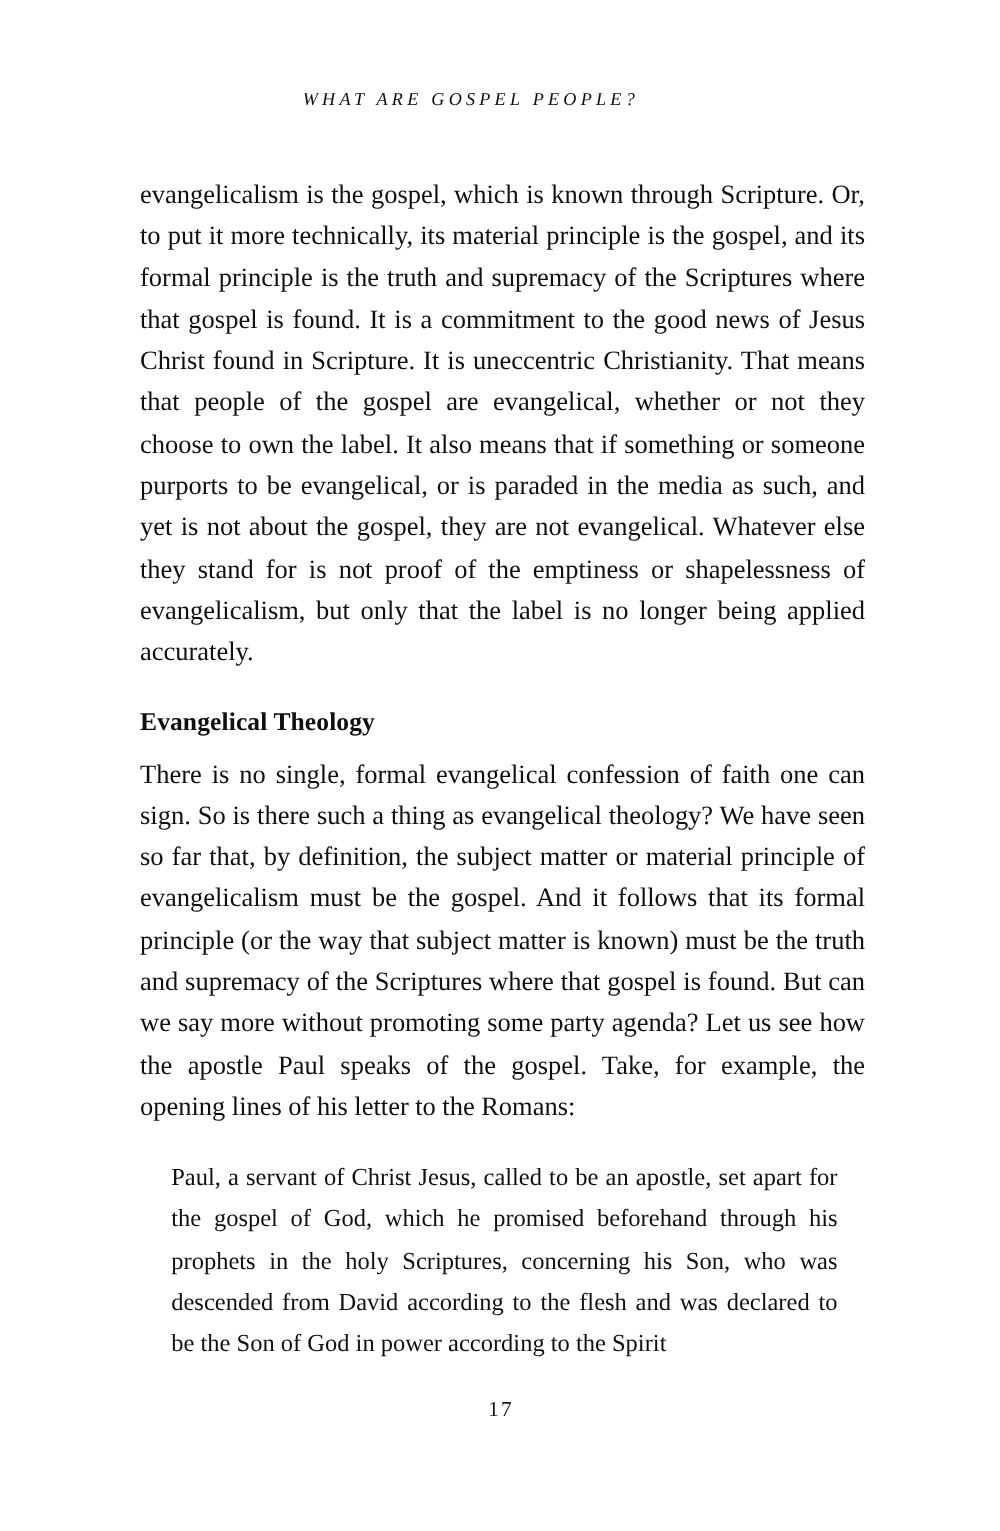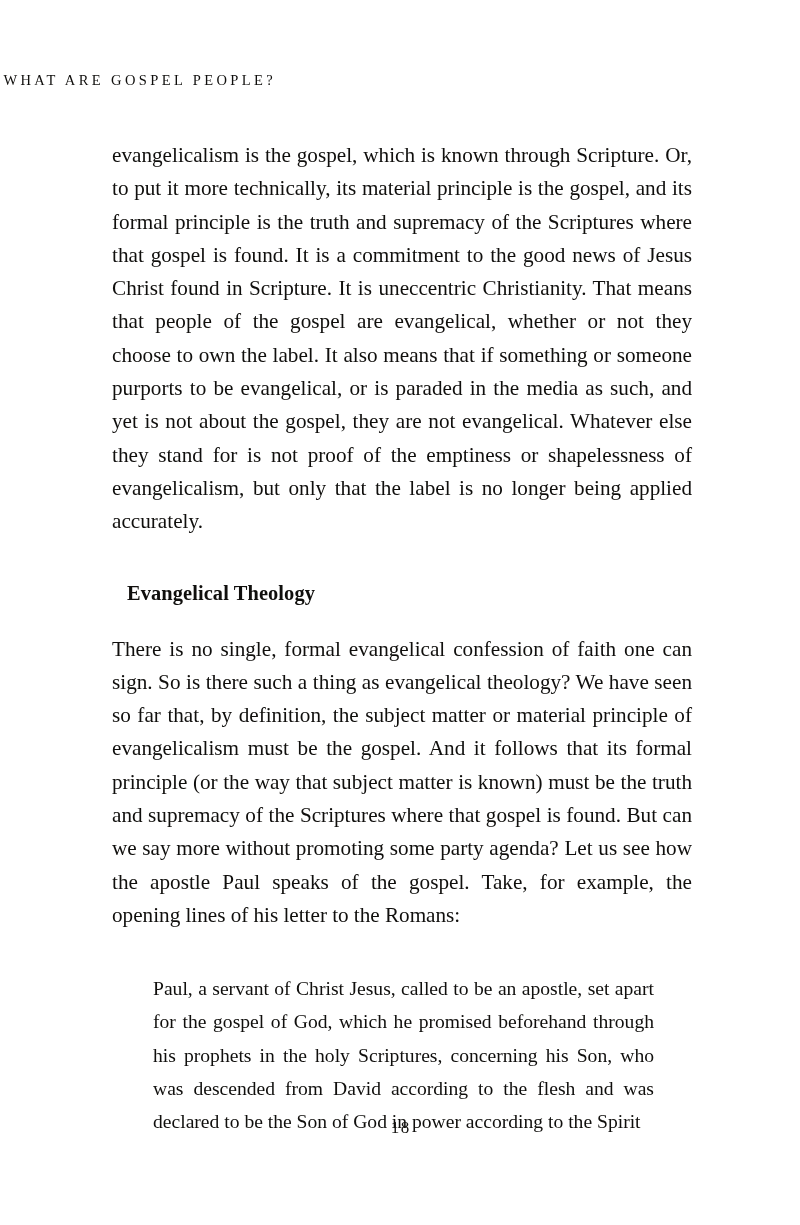--- a/index.html
+++ b/index.html
@@ -20,26 +20,28 @@
     color: #100f0d;
     -webkit-font-smoothing: antialiased;
   }
 
   
   .running-head {
     position: absolute;
     top: 72px;
     left: 0;
     width: 750px;
+    text-align: center;
     font-size: 14.5px;
     letter-spacing: 3.4px;
     text-indent: 3.4px;
     font-weight: 400;
     color: #0f0e0c;
     white-space: nowrap;
+    font-style: italic;
   }
 
   
   .text-column {
     position: absolute;
     left: 112px;
     top: 139px;
     width: 580px;
   }
 
@@ -52,33 +54,33 @@
     hyphens: none;
     word-spacing: -0.1px;
   }
 
   .body-par.last-line-left {
     text-align-last: left;
   }
 
   
   .section-heading {
-    margin: 15px;
+    margin: 0;
     font-size: 20.4px;
     line-height: 26px;
     font-weight: 700;
     text-align: left;
     letter-spacing: 0.1px;
     padding-top: 26px;
     padding-bottom: 12px;
   }
 
   
   .block-quote {
-    margin: 16px;
+    margin: 0;
     padding-top: 24px;
     padding-left: 25px;
     padding-right: 22px;
     font-size: 19.6px;
     line-height: 33.2px;
     text-align: justify;
     text-align-last: left;
     hyphens: none;
   }
 
@@ -109,15 +111,15 @@
     <p class="body-par last-line-left">evangelicalism is the gospel, which is known through Scripture. Or, to put it more technically, its material principle is the gospel, and its formal principle is the truth and supremacy of the Scriptures where that gospel is found. It is a commitment to the good news of Jesus Christ found in Scripture. It is uneccentric Christianity. That means that people of the gospel are evangelical, whether or not they choose to own the label. It also means that if something or someone purports to be evangelical, or is paraded in the media as such, and yet is not about the gospel, they are not evangelical. Whatever else they stand for is not proof of the emptiness or shapelessness of evangelicalism, but only that the label is no longer being applied accurately.</p>
 
     <h2 class="section-heading">Evangelical Theology</h2>
 
     <p class="body-par last-line-left">There is no single, formal evangelical confession of faith one can sign. So is there such a thing as evangelical theology? We have seen so far that, by definition, the subject matter or material principle of evangelicalism must be the gospel. And it follows that its formal principle (or the way that subject matter is known) must be the truth and supremacy of the Scriptures where that gospel is found. But can we say more without promoting some party agenda? Let us see how the apostle Paul speaks of the gospel. Take, for example, the opening lines of his letter to the Romans:</p>
 
     <blockquote class="block-quote">Paul, a servant of Christ Jesus, called to be an apostle, set apart for the gospel of God, which he promised beforehand through his prophets in the holy Scriptures, concerning his Son, who was descended from David according to the flesh and was declared to be the Son of God in power according to the Spirit</blockquote>
 
   </div>
 
-  <div class="folio">18</div>
+  <div class="folio">17</div>
 
 </div>
 
 </body></html>

